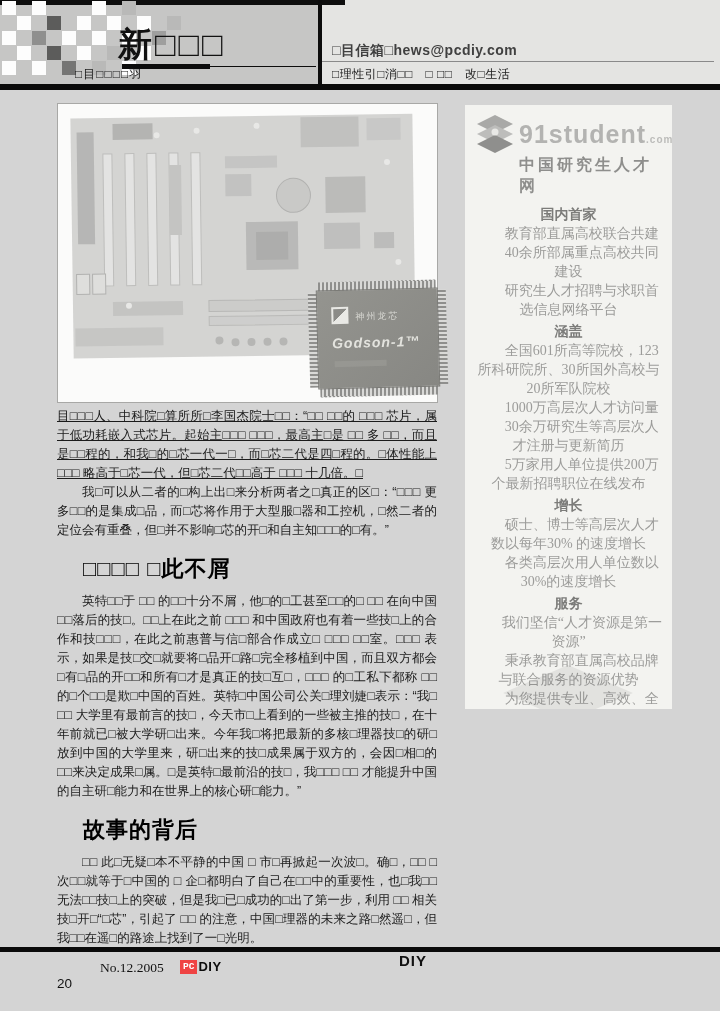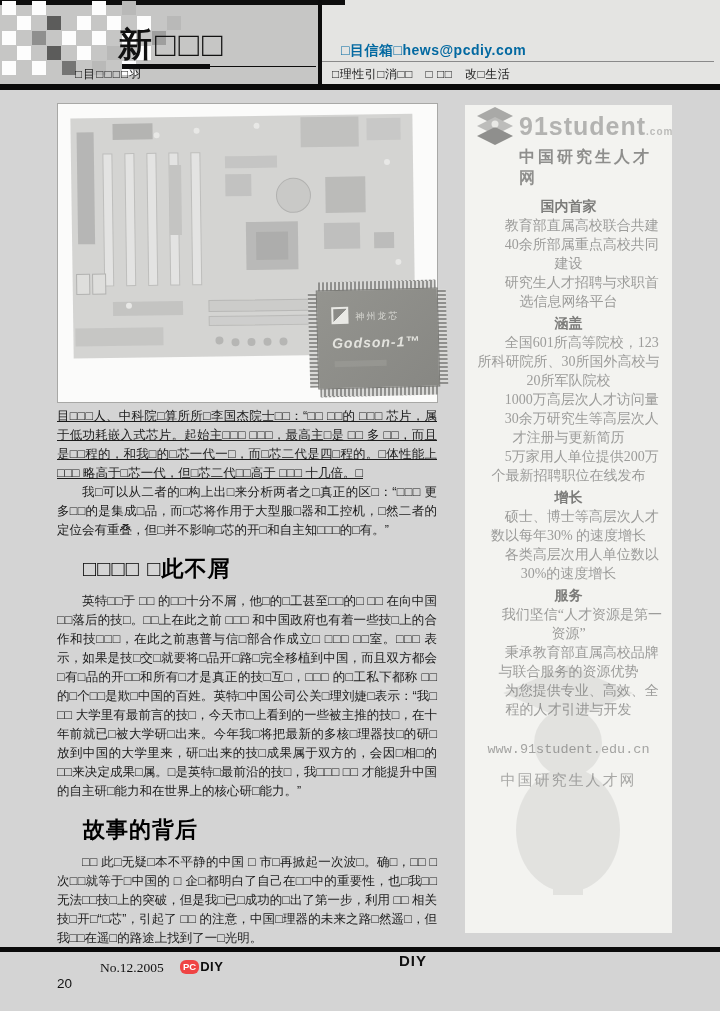--- a/index.html
+++ b/index.html
@@ -19,21 +19,21 @@
       30px 0 #fdfdfd, 90px 0 #fdfdfd, 120px 0 #b9b9b8,
       15px 15px #fdfdfd, 45px 15px #5c5c5b, 75px 15px #fdfdfd, 105px 15px #fdfdfd, 135px 15px #fdfdfd, 165px 15px #b9b9b8,
       0 30px #fdfdfd, 30px 30px #8f8f8e, 60px 30px #fdfdfd, 90px 30px #fdfdfd, 120px 30px #fdfdfd, 150px 30px #9f9f9e,
       15px 45px #fdfdfd, 45px 45px #5c5c5b, 75px 45px #fdfdfd, 105px 45px #b9b9b8, 135px 45px #fdfdfd,
       0 60px #fdfdfd, 30px 60px #fdfdfd, 60px 60px #757574, 90px 60px #b9b9b8, 120px 60px #fdfdfd;}
   .mag-title{position:absolute;left:118px;top:22px;font-size:34px;font-weight:bold;color:#111;
     letter-spacing:3px;font-family:"Liberation Sans",sans-serif;}
   .title-underline{position:absolute;left:122px;top:64px;width:88px;height:5px;background:#0c0c0c;}
   .title-underline-thin{position:absolute;left:122px;top:66px;width:194px;height:1px;background:#0c0c0c;}
   .mag-sub{position:absolute;left:75px;top:66px;font-size:12px;color:#1a1a1a;letter-spacing:1px;}
-  .hdr-email{position:absolute;left:341px;top:42px;font-size:14px;font-weight:bold;color:#0369a1;letter-spacing:.5px;}
+  .hdr-email{position:absolute;left:332px;top:42px;font-size:14px;font-weight:bold;color:#404040;letter-spacing:.5px;}
   .hdr-rule{position:absolute;left:322px;top:61px;width:392px;height:1px;background:#8a8a8a;}
   .hdr-tagline{position:absolute;left:332px;top:66px;font-size:12px;color:#1c1c1c;letter-spacing:.5px;}
   
   .photo-frame{position:absolute;left:57px;top:103px;width:381px;height:300px;background:#fbfbfa;
     border:1px solid #a8a8a6;box-sizing:border-box;}
   .photo-frame svg{position:absolute;left:0;top:0;}
   .chip{position:absolute;left:251px;top:177px;width:138px;height:115px;transform:rotate(-1.5deg);}
   .chip-pins{position:absolute;inset:0;}
   .chip-pins .pt,.chip-pins .pb{position:absolute;left:10px;right:10px;height:9px;
     background:repeating-linear-gradient(90deg,#8f8f8d 0 2px,#d9d9d7 2px 4px);}
@@ -50,22 +50,22 @@
   .chip-model{position:absolute;left:14px;top:44px;font-size:14px;font-weight:bold;font-style:italic;
     color:#e3e3de;letter-spacing:1px;}
   .chip-line{position:absolute;left:16px;top:70px;width:52px;height:6px;background:#9c9c98;opacity:.6;}
   
   .article{position:absolute;left:57px;top:407px;width:380px;color:#1b1b1b;}
   .article p{margin:0;font-size:12.5px;line-height:19px;text-align:justify;text-indent:2em;}
   .article p.first{text-indent:0;text-decoration:underline;}
   .article h2{margin:14px 0 8px 26px;font-size:22px;font-weight:bold;color:#000;letter-spacing:1px;}
   .endmark{margin:4px 10px 0 0;text-align:right;font-size:15px;font-weight:bold;color:#111;letter-spacing:1px;}
   
-  .ad{position:absolute;left:465px;top:105px;width:207px;height:828px;background:#f3f3f0;
-    box-sizing:border-box;padding:0 10px;overflow:hidden;
+  .ad{position:absolute;left:465px;top:105px;width:207px;height:604px;background:#f3f3f0;
+    box-sizing:border-box;padding:8px 10px;overflow:hidden;
     font-family:"Liberation Serif","DejaVu Serif",serif;color:#9c9c9a;}
   .ad-logo-row{display:flex;align-items:center;margin-bottom:2px;}
   .ad-logo-icon{width:40px;height:42px;flex:0 0 40px;margin-right:4px;}
   .ad-brand{font-family:"Liberation Sans",sans-serif;font-size:25px;font-weight:bold;color:#b3b3b1;letter-spacing:1px;}
   .ad-brand .tld{font-size:10px;font-weight:bold;color:#bcbcba;}
   .ad-brand-cn{font-size:16px;font-weight:bold;color:#8e8e8c;letter-spacing:3px;margin:-2px 0 8px 44px;}
   .ad p{margin:0;font-size:14px;line-height:19px;text-align:center;}
   .ad p.ad-h{font-weight:bold;color:#7c7c7a;margin-top:3px;}
   .ad p.ad-i{text-indent:1.9em;}
   .ad-urls{margin-top:22px;font-family:"Liberation Mono","DejaVu Sans Mono",monospace;
@@ -74,21 +74,21 @@
   .ad-footer{margin-top:12px;text-align:center;font-size:15px;color:#a8a8a6;letter-spacing:2px;}
   .ad-watermark{position:absolute;left:28px;top:560px;opacity:.10;}
   
   .foot-bar{position:absolute;left:0;top:947px;width:720px;height:5px;background:#0a0a0a;}
   .foot-row{position:absolute;left:0;top:958px;width:720px;height:24px;}
   .foot-page{position:absolute;left:57px;top:18px;font-size:13.5px;color:#111;}
   .foot-issue{position:absolute;left:100px;top:2px;font-size:13.5px;color:#111;
     font-family:"Liberation Serif","DejaVu Serif",serif;}
   .foot-logo{position:absolute;left:180px;top:1px;display:flex;align-items:center;}
   .foot-logo .pcbox{background:#ef4444;color:#fff;font-size:9.5px;font-weight:bold;
-    padding:2px 3px;border-radius:6px;line-height:10px;}
+    padding:2px 3px;border-radius:0;line-height:10px;font-family:Liberation Mono, monospace;}
   .foot-logo .diy{font-size:13px;font-weight:bold;color:#0d0d0d;margin-left:1px;letter-spacing:.5px;}
 </style>
 </head>
 <body>
 
 <div class="hdr-left"></div>
 <div class="hdr-right"></div>
 <div class="hdr-topstrip"></div>
 <div class="mosaic"></div>
 <div class="mag-title">新□□□</div>

